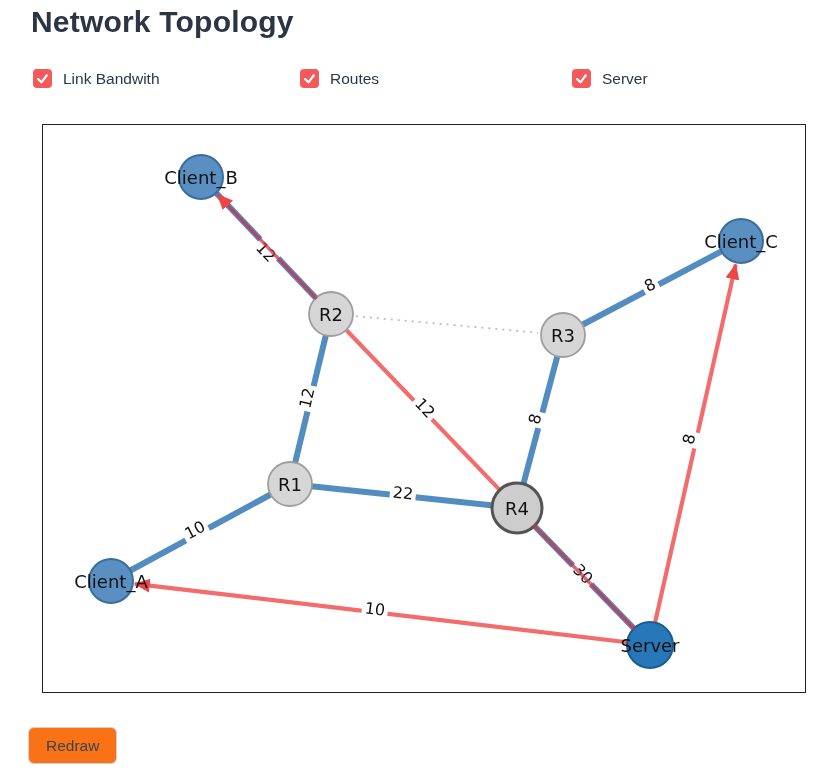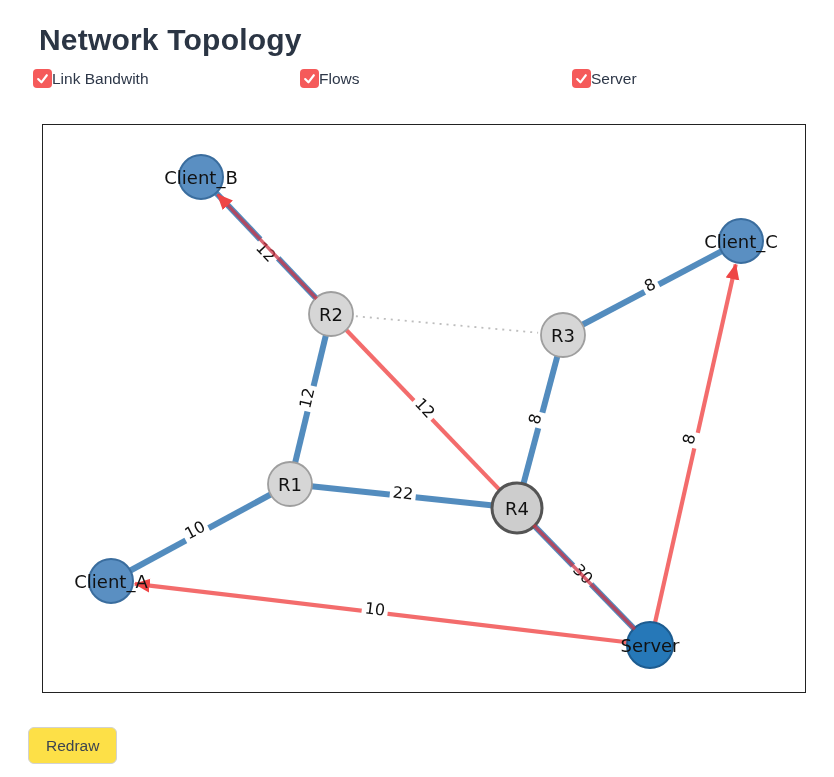--- a/index.html
+++ b/index.html
@@ -1,28 +1,27 @@
 <!DOCTYPE html>
 <html style="--cb-red: #f55a5a;"><head>
 <meta charset="utf-8">
 <style>
   * { margin:0; padding:0; box-sizing:border-box; }
   html,body { background:#ffffff; width:834px; height:777px; overflow:hidden; }
   body { font-family:"Liberation Sans", sans-serif; position:relative; }
 
   .page-title {
-    position:absolute; left:39px; top:5px;
+    position:absolute; left:31px; top:5px;
     font-size:30px; font-weight:bold; color:#2b3544;
     letter-spacing:0.2px;
-    margin-top:18px;
   }
 
   .cb {
     position:absolute; top:69px;
-    display:flex; align-items:center; 
+    display:flex; align-items:center; gap:11px;
     cursor:pointer;
   }
   .cbbox {
     width:19px; height:19px; border-radius:4px;
     background:var(--cb-red,#f55a5a);
     display:flex; align-items:center; justify-content:center;
     flex:0 0 auto;
   }
   .cbbox svg { display:block; }
   .cblabel { font-size:15.5px; color:#2d3748; }
@@ -31,21 +30,21 @@
     position:absolute; left:42px; top:124px;
     width:764px; height:569px;
     border:1.5px solid #222222;
     background:#ffffff;
   }
   .plot-box svg { display:block; }
 
   .redraw-btn {
     position:absolute; left:28px; top:727px;
     height:37px; padding:0 17px;
-    background:#fde047;
+    background:#f97316;
     border:1px solid #d2d2d2; border-radius:6px;
     font-family:"Liberation Sans", sans-serif;
     font-size:15.5px; color:#3c4450;
     cursor:pointer;
   }
 
   .graph-font { font-family:"DejaVu Sans", sans-serif; }
 </style>
 </head>
 <body>
@@ -60,21 +59,21 @@
   </span>
   <span class="cblabel">Link Bandwith</span>
 </label>
 
 <label class="cb" style="left:300px">
   <span class="cbbox">
     <svg width="13" height="13" viewBox="0 0 24 24">
       <polyline points="4,13 10,19 20,6" fill="none" stroke="#ffffff" stroke-width="4" stroke-linecap="round" stroke-linejoin="round"></polyline>
     </svg>
   </span>
-  <span class="cblabel">Flows</span>
+  <span class="cblabel">Routes</span>
 </label>
 
 <label class="cb" style="left:572px">
   <span class="cbbox">
     <svg width="13" height="13" viewBox="0 0 24 24">
       <polyline points="4,13 10,19 20,6" fill="none" stroke="#ffffff" stroke-width="4" stroke-linecap="round" stroke-linejoin="round"></polyline>
     </svg>
   </span>
   <span class="cblabel">Server</span>
 </label>

